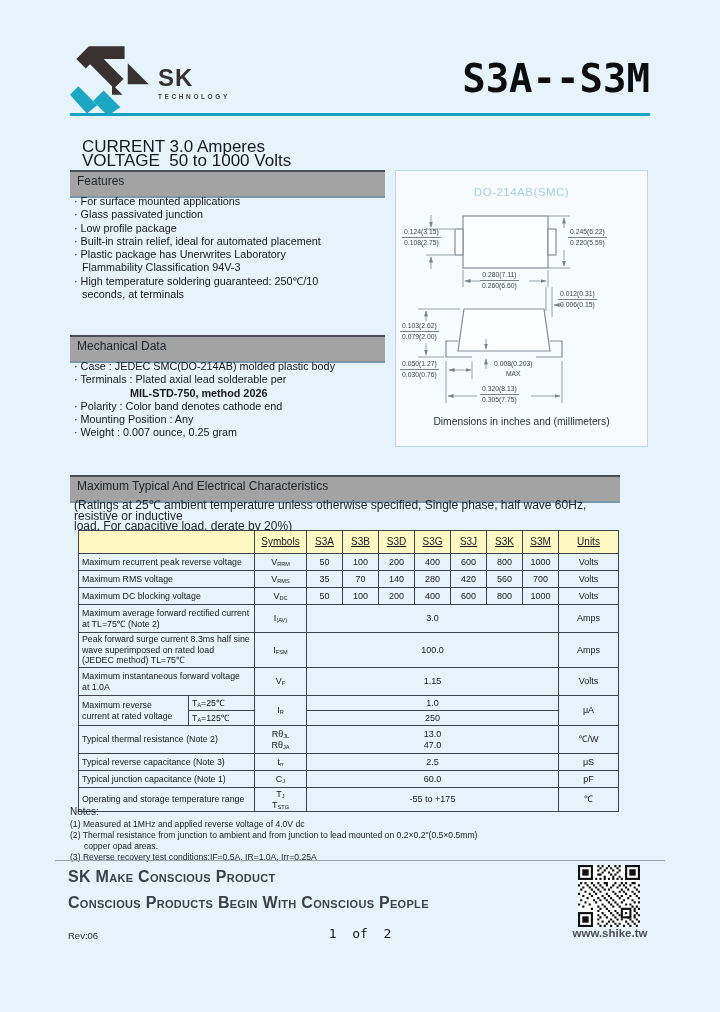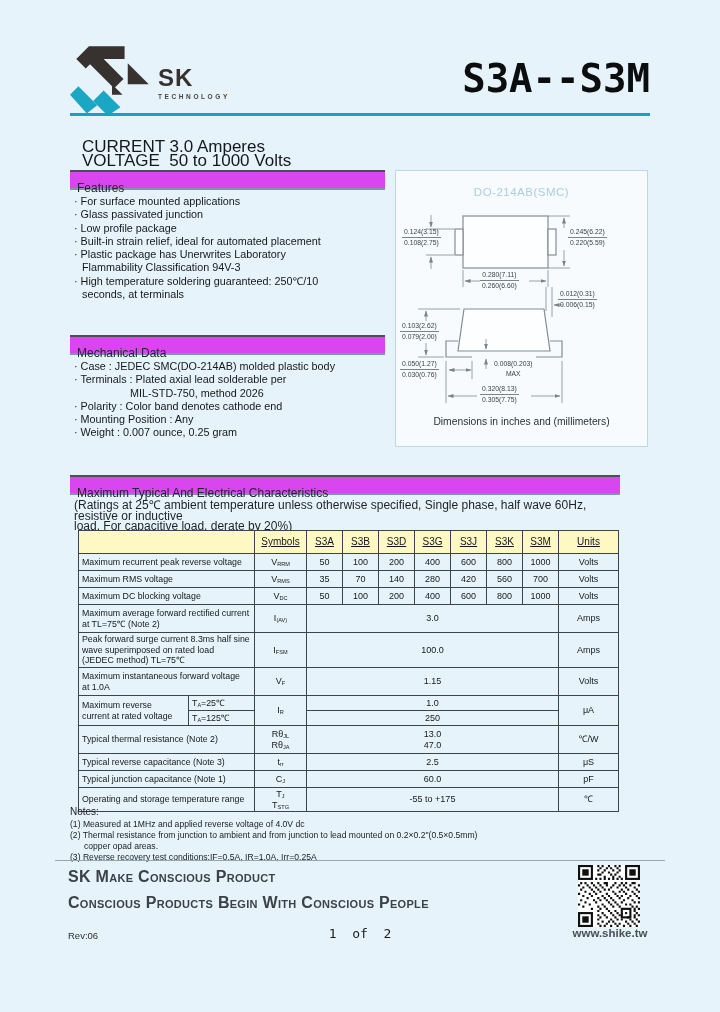--- a/index.html
+++ b/index.html
@@ -11,29 +11,29 @@
   .logo-text{position:absolute;left:158px;top:66px;}
   .logo-sk{font-size:24px;font-weight:bold;color:#37322f;line-height:24px;letter-spacing:1px;}
   .logo-sub{font-size:6.5px;color:#4a453f;letter-spacing:2.6px;margin-top:3px;font-weight:bold;}
   .part-number{position:absolute;right:70px;top:56px;font-family:"DejaVu Sans Mono",monospace;
                font-weight:bold;font-size:39px;color:#0c0d0f;letter-spacing:0px;}
   .title-rule{position:absolute;left:70px;top:113px;width:580px;height:3px;background:#14a3c2;}
   .spec{position:absolute;left:82px;font-size:17px;color:#14181d;white-space:pre;font-weight:400;}
   .spec.l1{top:137px;} .spec.l2{top:151px;}
 
   
-  .sec-bar{position:absolute;left:70px;height:20px;background:#d946ef;box-sizing:border-box;
+  .sec-bar{position:absolute;left:70px;height:28px;background:#a3a3a3;box-sizing:border-box;
            border-top:2px solid #4a4f55;border-bottom:2px solid #7e96a9;
-           font-size:12px;color:#20262c;padding:9px 0 0 7px;}
+           font-size:12px;color:#20262c;padding:2px 0 0 7px;}
   .w-narrow{width:315px;} .w-wide{width:550px;}
 
   .list{position:absolute;left:74px;width:315px;font-size:10.8px;line-height:13.3px;color:#15181c;}
   .list .bl::before{content:"· ";}
   .list .cont{padding-left:8px;}
-  .list .cont2{padding-left:56px;}
+  .list .cont2{padding-left:56px;font-weight:bold;}
 
   
   .pkg{position:absolute;left:395px;top:170px;width:253px;height:277px;background:#f7fbfe;
        border:1px solid #bcd9e8;box-sizing:border-box;}
   .pkg-title{position:absolute;left:0;top:15px;width:100%;text-align:center;color:#a9cde2;
              font-size:11.5px;letter-spacing:.5px;}
   .pkg-caption{position:absolute;left:0;top:245px;width:100%;text-align:center;font-size:10.3px;color:#2b3138;}
   .pkg-svg{position:absolute;left:0;top:0;}
   .dim{position:absolute;font-size:6.8px;line-height:8.6px;color:#3c434a;text-align:center;}
   .dim .t{display:block;border-bottom:1px solid #7a828a;padding:0 2px .5px;}

